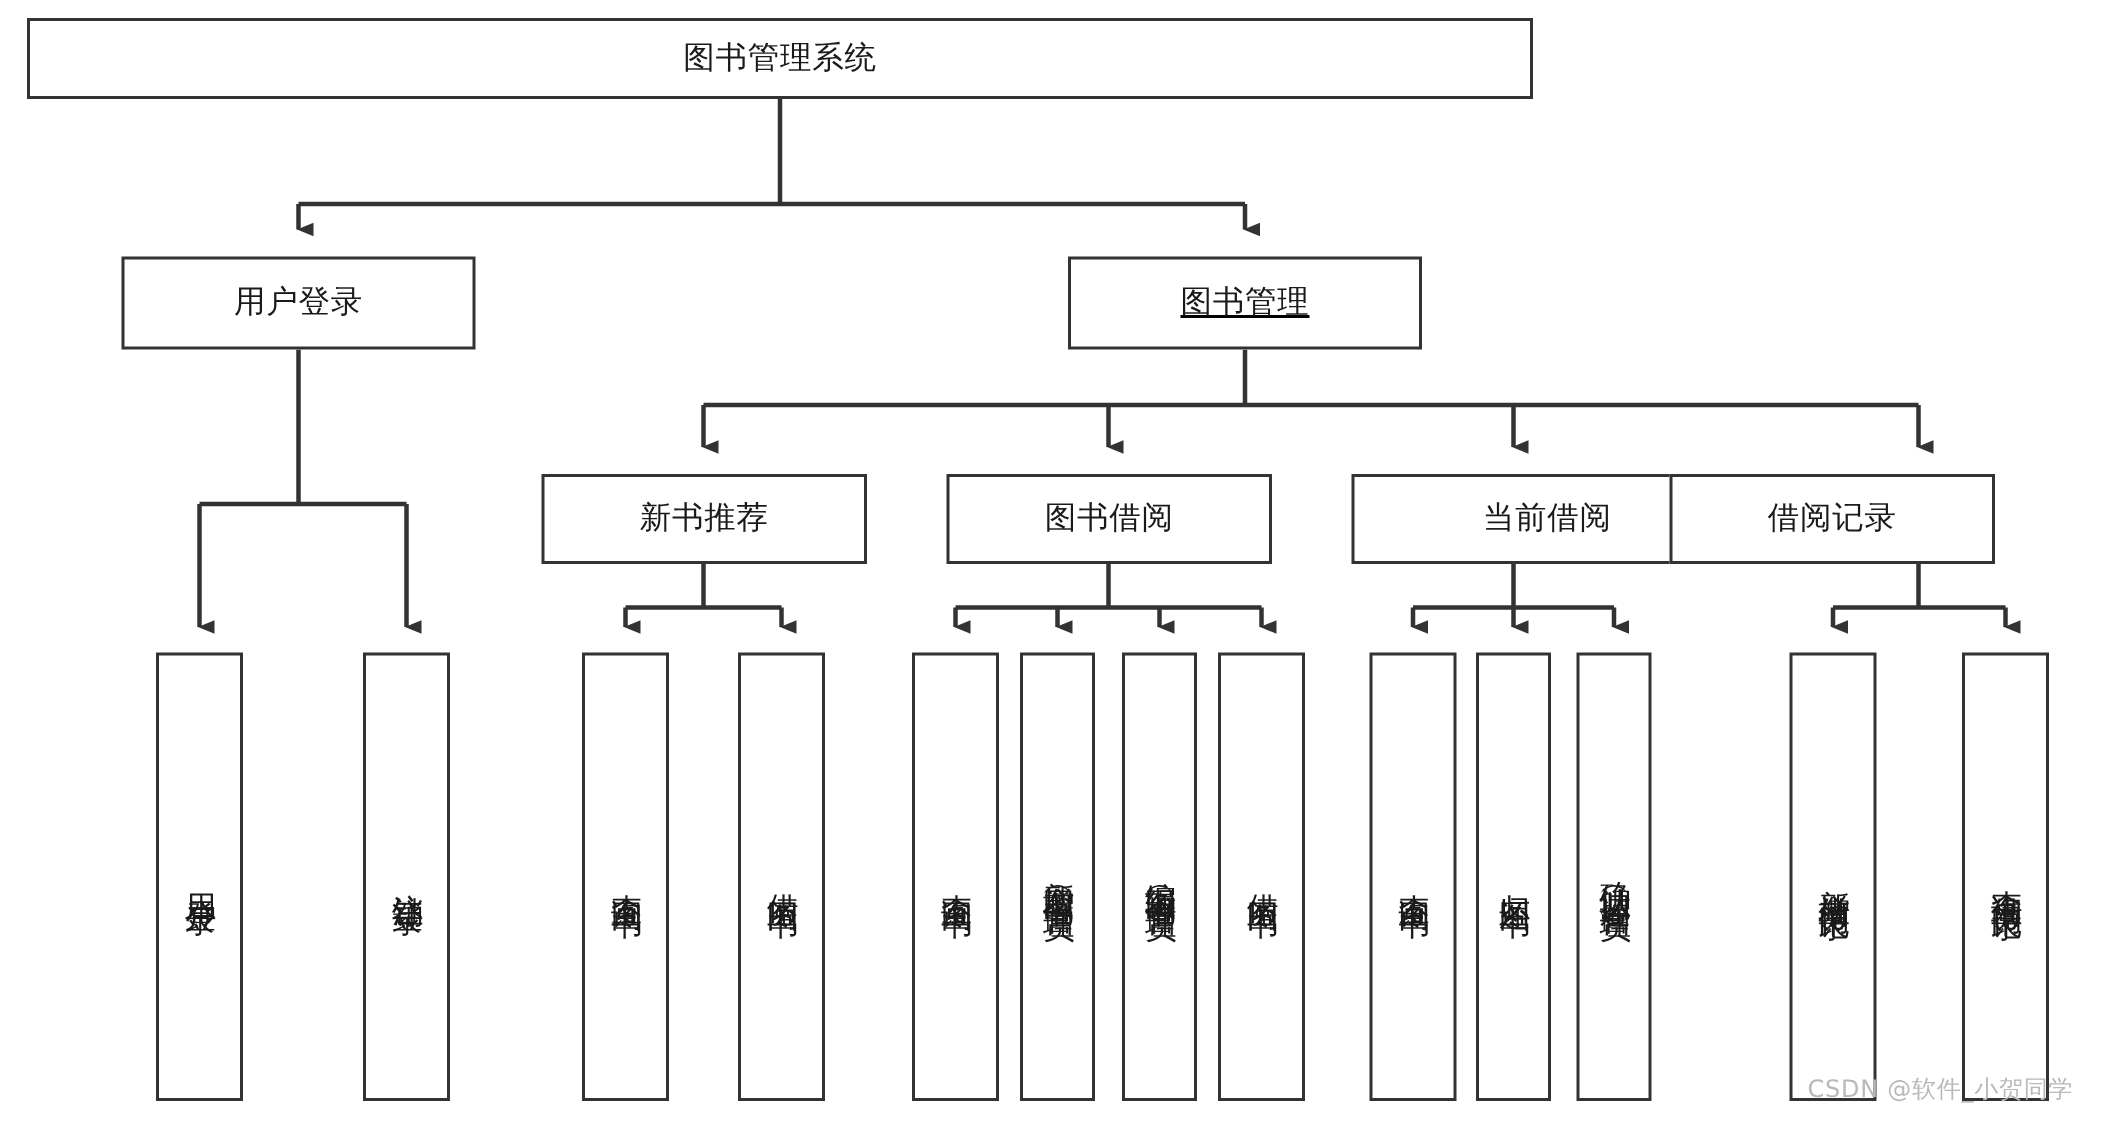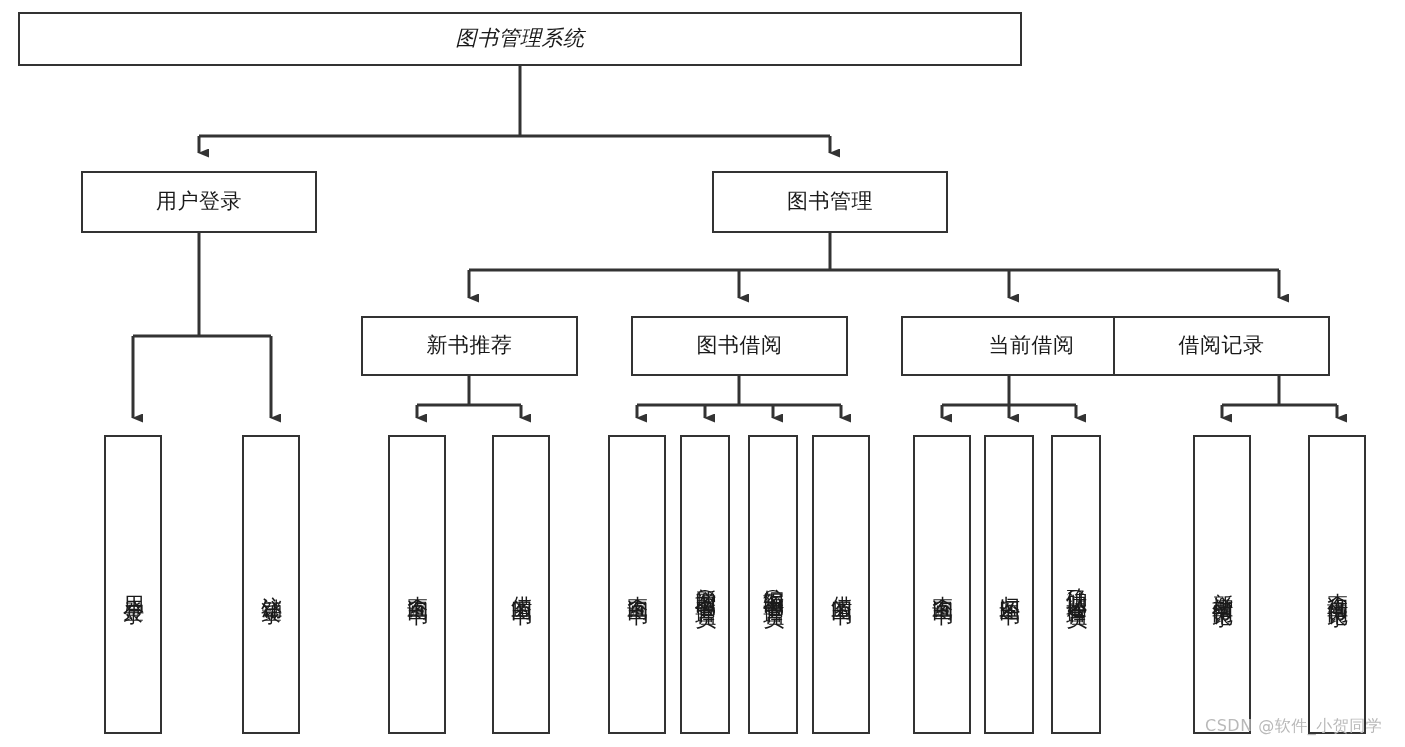--- a/index.html
+++ b/index.html
@@ -108,28 +108,28 @@
       <path d="M1009,405 L1009,418" marker-end="url(#arrow)"></path>
       <path d="M1076,405 L1076,418" marker-end="url(#arrow)"></path>
 
       <path d="M1279,376 L1279,405"></path>
       <path d="M1222,405 L1337,405"></path>
       <path d="M1222,405 L1222,418" marker-end="url(#arrow)"></path>
       <path d="M1337,405 L1337,418" marker-end="url(#arrow)"></path>
     </g>
   </svg>
 
-  <div class="node-box" style="left:18px; top:12px; width:1004px; height:54px;font-style:italic;">
+  <div class="node-box" style="left:18px; top:12px; width:1004px; height:54px;">
     <span class="node-label">图书管理系统</span>
   </div>
 
   <div class="node-box" style="left:81px; top:171px; width:236px; height:62px;">
     <span class="node-label">用户登录</span>
   </div>
-  <div class="node-box" style="left:712px; top:171px; width:236px; height:62px;">
+  <div class="node-box" style="left:712px; top:171px; width:236px; height:62px;text-decoration:underline;">
     <span class="node-label">图书管理</span>
   </div>
 
   <div class="node-box" style="left:631px; top:316px; width:217px; height:60px;">
     <span class="node-label">图书借阅</span>
   </div>
   <div class="node-box" style="left:361px; top:316px; width:217px; height:60px;">
     <span class="node-label">新书推荐</span>
   </div>
   <div class="node-box" style="left:901px; top:316px; width:217px; height:60px;padding-left:44px;">

